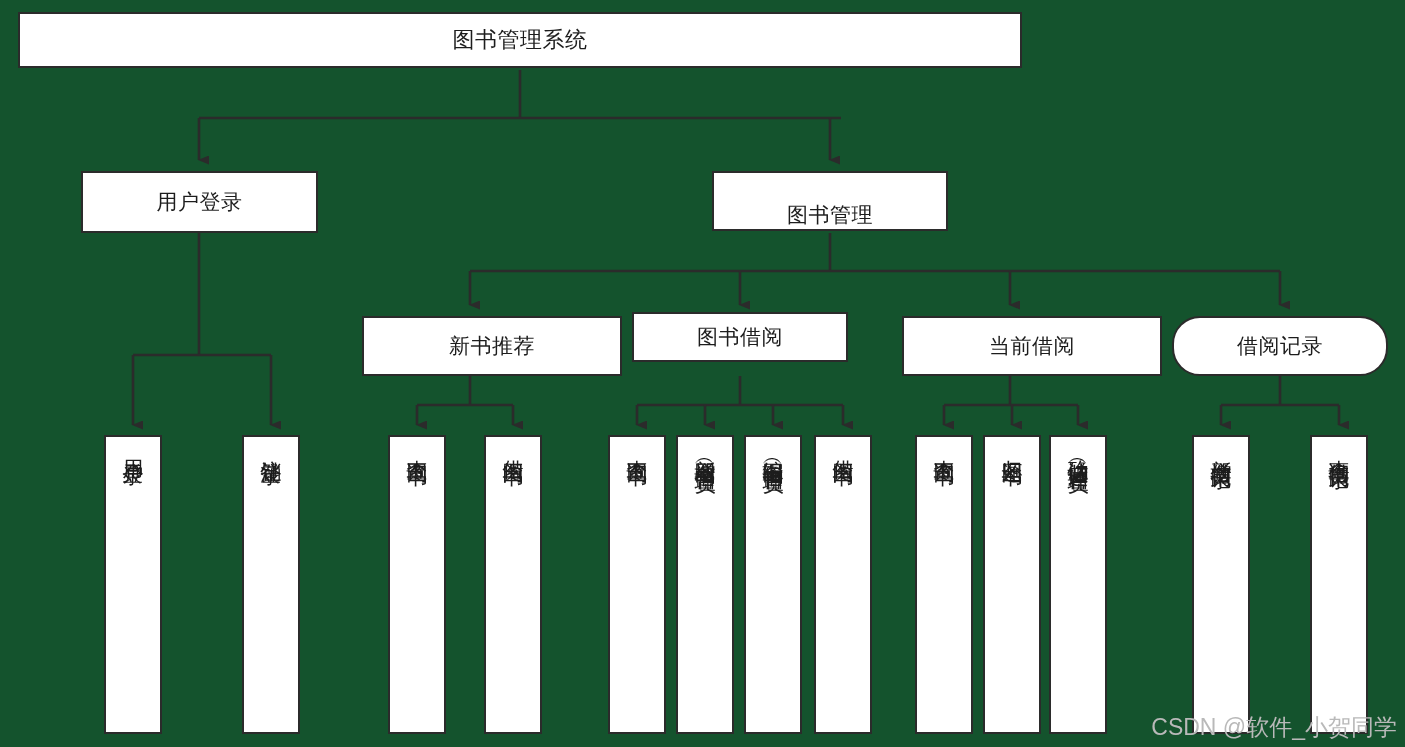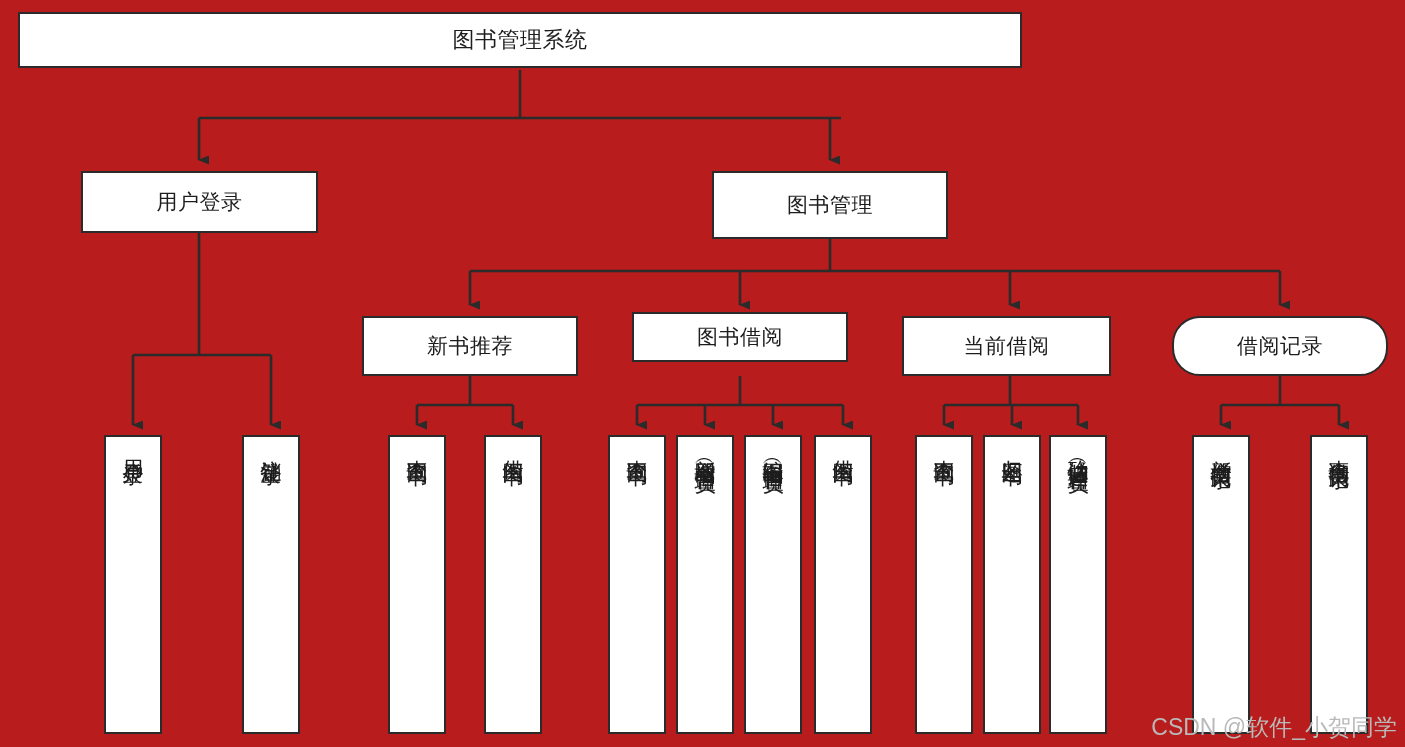--- a/index.html
+++ b/index.html
@@ -8,21 +8,21 @@
     padding: 0;
     background: #ffffff;
   }
   body {
     font-family: "Liberation Sans", "DejaVu Sans", sans-serif;
   }
   #diagram-canvas {
     position: relative;
     width: 1405px;
     height: 747px;
-    background: #b91c1c;
+    background: #14532d;
     overflow: hidden;
   }
   #edge-layer {
     position: absolute;
     left: 0;
     top: 0;
     width: 1405px;
     height: 747px;
   }
   .node {
@@ -130,31 +130,31 @@
     </g>
   </svg>
 
   <div class="node horiz root" style="left:18px; top:12px; width:1004px; height:56px;">
     <span class="node-label">图书管理系统</span>
   </div>
 
   <div class="node horiz" style="left:81px; top:171px; width:237px; height:62px;">
     <span class="node-label">用户登录</span>
   </div>
-  <div class="node horiz" style="left:712px; top:171px; width:236px; height:68px;">
+  <div class="node horiz" style="left:712px; top:171px; width:236px; height:60px;align-items:flex-end;">
     <span class="node-label">图书管理</span>
   </div>
 
-  <div class="node horiz" style="left:362px; top:316px; width:216px; height:60px;">
+  <div class="node horiz" style="left:362px; top:316px; width:260px; height:60px;">
     <span class="node-label">新书推荐</span>
   </div>
   <div class="node horiz" style="left:632px; top:312px; width:216px; height:50px;">
     <span class="node-label">图书借阅</span>
   </div>
-  <div class="node horiz" style="left:902px; top:316px; width:209px; height:60px;">
+  <div class="node horiz" style="left:902px; top:316px; width:260px; height:60px;">
     <span class="node-label">当前借阅</span>
   </div>
   <div class="node horiz" style="left:1172px; top:316px; width:216px; height:60px;border-radius:28px;">
     <span class="node-label">借阅记录</span>
   </div>
 
   <div class="node vert" style="left:104px; top:435px; width:58px; height:299px;">
     <span class="node-label">用户登录</span>
   </div>
   <div class="node vert" style="left:242px; top:435px; width:58px; height:299px;">

